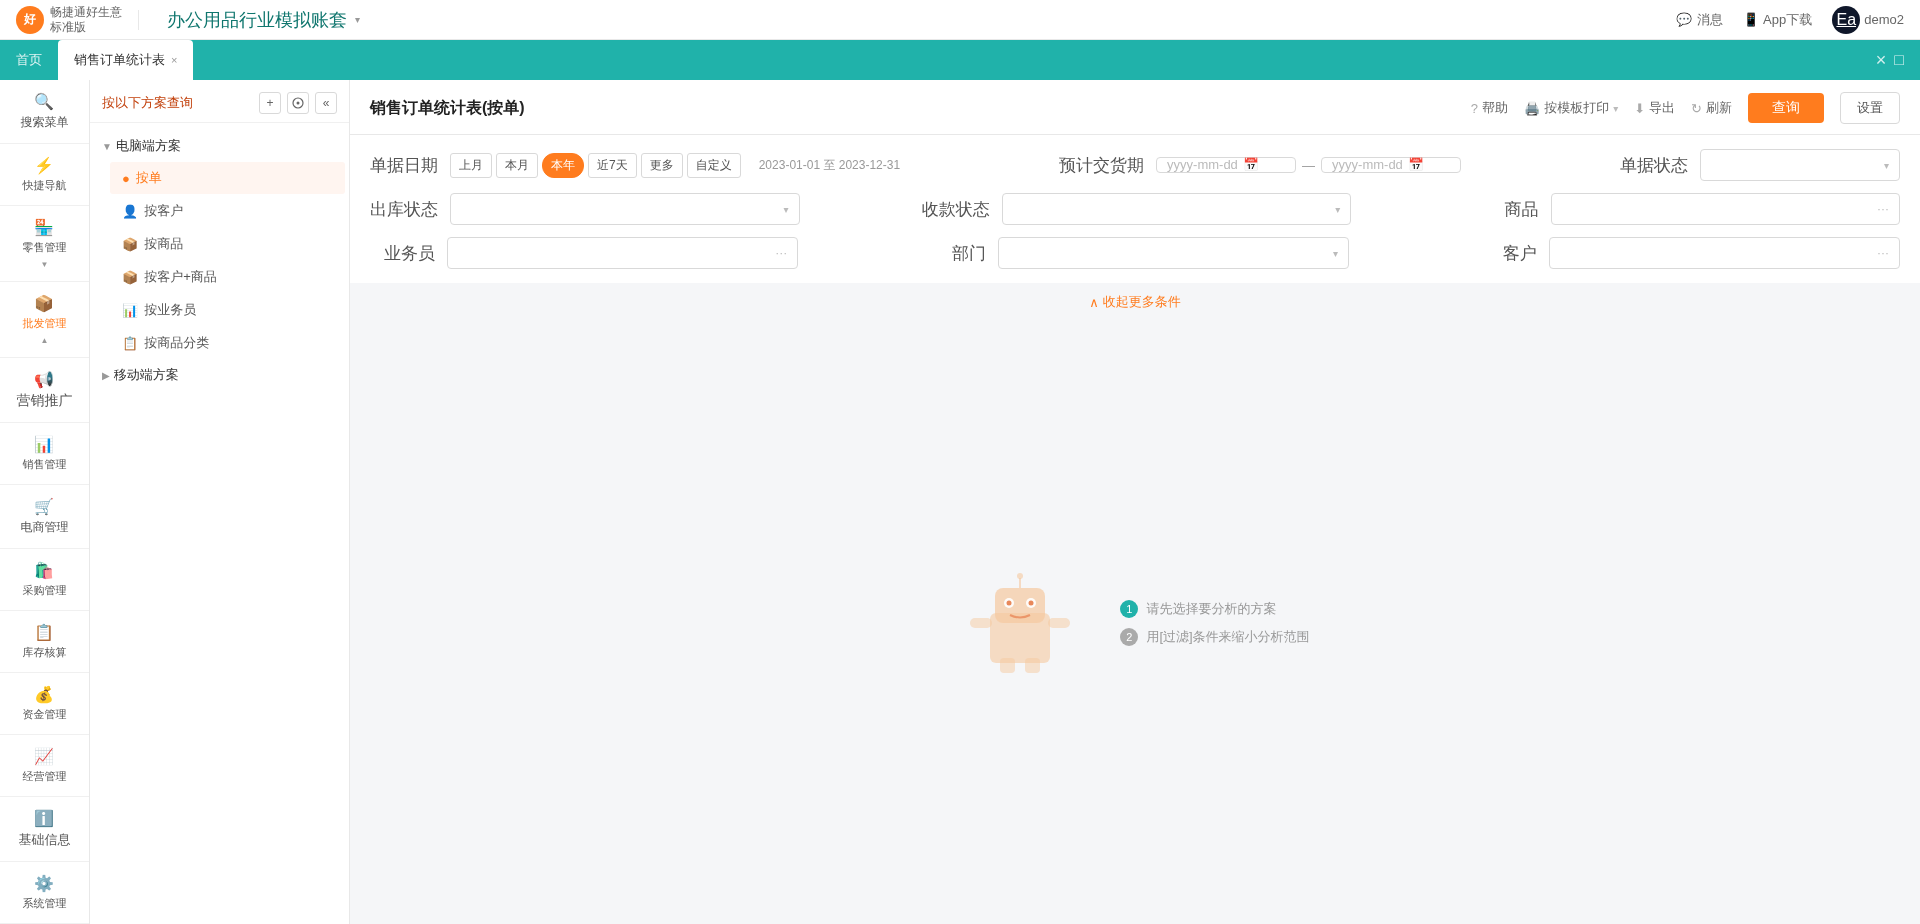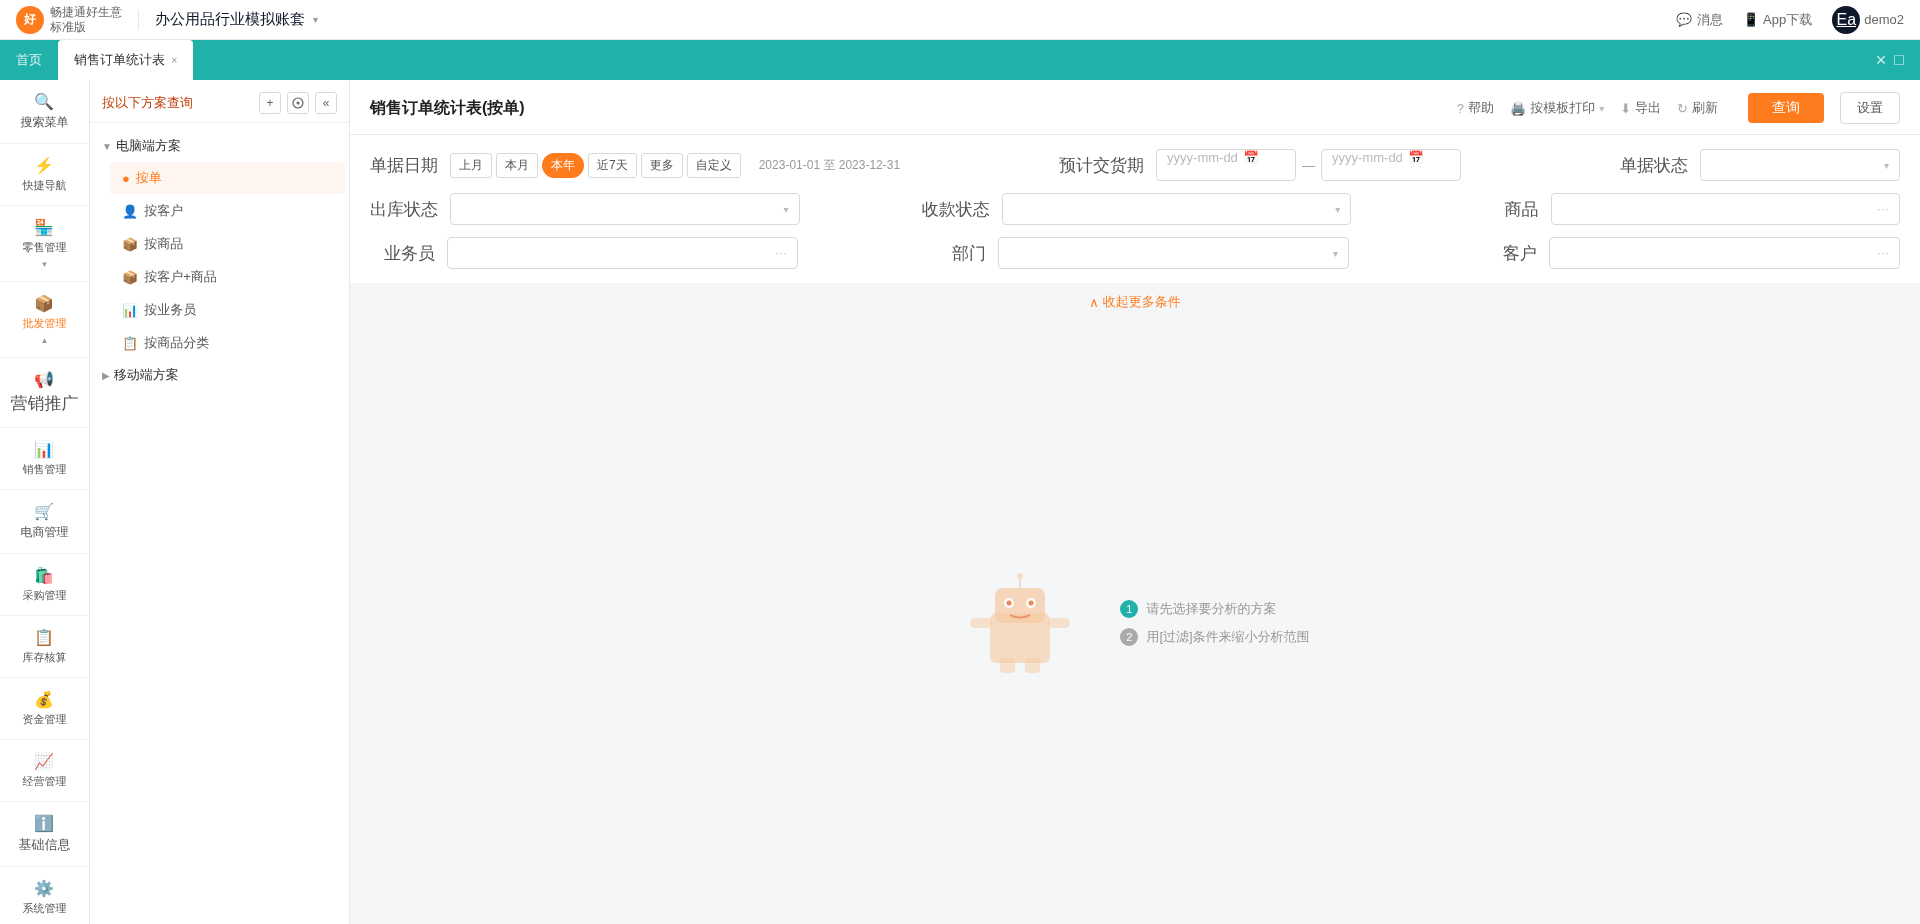--- a/index.html
+++ b/index.html
@@ -15,21 +15,21 @@
       padding: 0 16px;
       border-bottom: 1px solid #e8e8e8;
       position: fixed;
       top: 0; left: 0; right: 0;
       z-index: 100;
     }
     .top-bar-left { display: flex; align-items: center; gap: 8px; }
     .logo-area { display: flex; align-items: center; gap: 6px; }
     .logo-icon { width: 28px; height: 28px; background: #ff7c1e; border-radius: 50%; display: flex; align-items: center; justify-content: center; color: #fff; font-size: 12px; font-weight: bold; }
     .logo-text { font-size: 12px; color: #666; line-height: 1.2; }
-    .app-title { font-size: 15px; color: #0f172a; }
+    .app-title { font-size: 18px; color: #0f766e; margin-left: 12px; }
     .dropdown-arrow { color: #999; font-size: 10px; cursor: pointer; }
     .top-bar-right { display: flex; align-items: center; gap: 20px; }
     .top-bar-action { display: flex; align-items: center; gap: 4px; color: #666; font-size: 13px; cursor: pointer; }
     .user-avatar { width: 28px; height: 28px; border-radius: 50%; background: #0f172a; display: flex; align-items: center; justify-content: center; color: #fff; font-size: 16px; text-decoration: underline; }
 
     
     .nav-tabs {
       height: 40px;
       background: #20b2aa;
       display: flex;
@@ -205,29 +205,29 @@
       flex: 1; height: 32px; border: 1px solid #d9d9d9; border-radius: 4px;
       display: flex; align-items: center; justify-content: space-between;
       padding: 0 10px; background: #fff; cursor: pointer; font-size: 13px; color: #999;
     }
     .filter-input .more-icon { color: #bbb; font-size: 12px; cursor: pointer; }
 
     .date-range-input {
       display: flex; align-items: center; gap: 6px;
     }
     .date-input {
-      height: 32px; border: 1px solid #d9d9d9; border-radius: 4px;
-      display: flex; align-items: flex-start; padding: 0 10px; background: #fff;
+      height: 16px; border: 1px solid #d9d9d9; border-radius: 4px;
+      display: flex; align-items: flex-end; padding: 0 10px; background: #fff;
       color: #bbb; font-size: 13px; gap: 6px; cursor: pointer; min-width: 140px;
     }
     .date-separator { color: #999; }
 
     .query-btn {
       padding: 6px 24px; background: #ff7c1e; color: #fff; border: none;
-      border-radius: 4px; cursor: pointer; font-size: 14px; font-weight: 500; margin-left: 14px;
+      border-radius: 4px; cursor: pointer; font-size: 14px; font-weight: 500;
     }
     .settings-btn {
       padding: 6px 16px; background: #fff; color: #555; border: 1px solid #d9d9d9;
       border-radius: 4px; cursor: pointer; font-size: 13px;
     }
 
     
     .collapse-more {
       display: flex; align-items: center; justify-content: center;
       padding: 10px; background: #f5f6f8; color: #ff7c1e; cursor: pointer;
@@ -314,21 +314,21 @@
     <div class="sidebar-item has-arrow-down">
       <span class="item-icon">🏪</span>
       <span style="font-size:11px;text-align:center;">零售管理</span>
     </div>
     <div class="sidebar-item has-arrow" style="color:#ff7c1e;">
       <span class="item-icon">📦</span>
       <span style="font-size:11px;text-align:center;color:#ff7c1e;">批发管理</span>
     </div>
     <div class="sidebar-item">
       <span class="item-icon">📢</span>
-      <span style="font-size:17px;text-align:center;">营销推广</span>
+      <span style="font-size:14px;text-align:center;">营销推广</span>
     </div>
     <div class="sidebar-item">
       <span class="item-icon">📊</span>
       <span style="font-size:11px;text-align:center;">销售管理</span>
     </div>
     <div class="sidebar-item">
       <span class="item-icon">🛒</span>
       <span style="font-size:12px;text-align:left;">电商管理</span>
     </div>
     <div class="sidebar-item">

